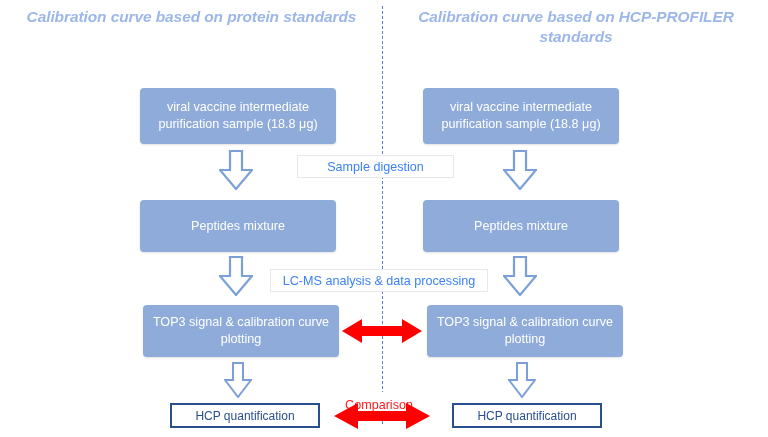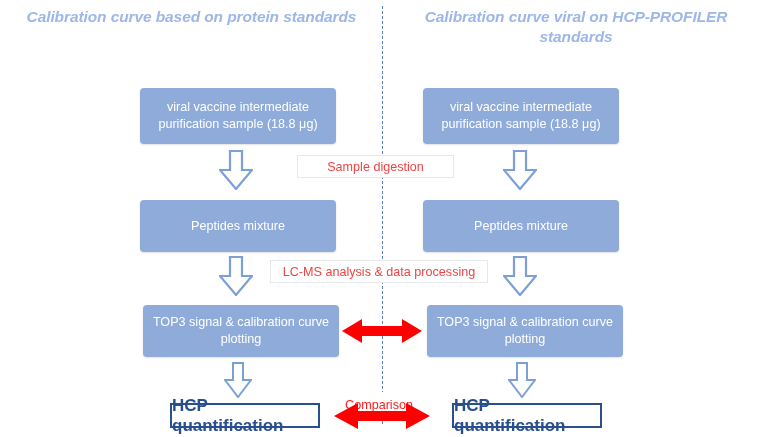--- a/index.html
+++ b/index.html
@@ -52,30 +52,30 @@
   #box-peptides-left {left:140px;top:200px;width:196px;height:52px;}
   #box-peptides-right{left:423px;top:200px;width:196px;height:52px;}
   
   #box-top3-left {left:143px;top:305px;width:196px;height:52px;}
   #box-top3-right{left:427px;top:305px;width:196px;height:52px;}
 
   
   .wlabel{
     position:absolute;
     background:#ffffff;
-    color:#ef4444;
+    color:#3b82f6;
     font-size:12.6px;
     line-height:16px;
     text-align:center;
     display:flex;align-items:center;justify-content:center;
     box-sizing:border-box;
     border:0.8px solid #e8e8e8;
   }
   #label-digestion{left:297px;top:155px;width:157px;height:23px;}
-  #label-lcms{left:270px;top:260px;width:218px;height:23px;}
+  #label-lcms{left:270px;top:269px;width:218px;height:23px;}
   #label-comparison{left:327px;top:363px;width:104px;height:26px;
                     color:#fe1c1c;border-color:#ffffff;margin-top:29px;}
 
   
   .darrow{position:absolute;width:34px;height:40px;}
   #arr-l1{left:219px;top:150px;}
   #arr-r1{left:503px;top:150px;}
   #arr-l2{left:219px;top:256px;}
   #arr-r2{left:503px;top:256px;}
   #arr-l3{left:224px;top:362px;}
@@ -86,36 +86,36 @@
   .rarrow{position:absolute;}
   #red-top{left:342px;top:316px;width:80px;height:30px;}
   #red-bottom{left:334px;top:400px;width:96px;height:32px;}
 
   
   .hbox{
     position:absolute;
     background:transparent;
     border:2px solid #2a4f8f;
     color:#2a4f8f;
-    font-weight:bold;
-    font-size:17px;
+    font-weight:normal;
+    font-size:12px;
     display:flex;align-items:center;justify-content:center;
     box-sizing:border-box;
   }
   #hcp-left {left:170px;top:403px;width:150px;height:25px;}
   #hcp-right{left:452px;top:403px;width:150px;height:25px;}
 </style>
 </head>
 <body>
 
 <div id="canvas">
 
   <div class="title" id="title-left">Calibration curve based on protein standards</div>
 
-  <div class="title" id="title-right">Calibration curve viral on HCP-PROFILER standards</div>
+  <div class="title" id="title-right">Calibration curve based on HCP-PROFILER standards</div>
 
   <div id="divider"></div>
 
   <div class="pbox" id="box-sample-left">viral vaccine intermediate purification sample (18.8 μg)</div>
 
   <div class="pbox" id="box-sample-right">viral vaccine intermediate purification sample (18.8 μg)</div>
 
   <svg class="darrow" id="arr-l1" viewBox="0 0 34 40">
     <polygon points="11,1 23,1 23,20 33,20 17,39 1,20 11,20" fill="#ffffff" stroke="#7ba0d8" stroke-width="2.2" stroke-linejoin="miter"></polygon>
   </svg>

